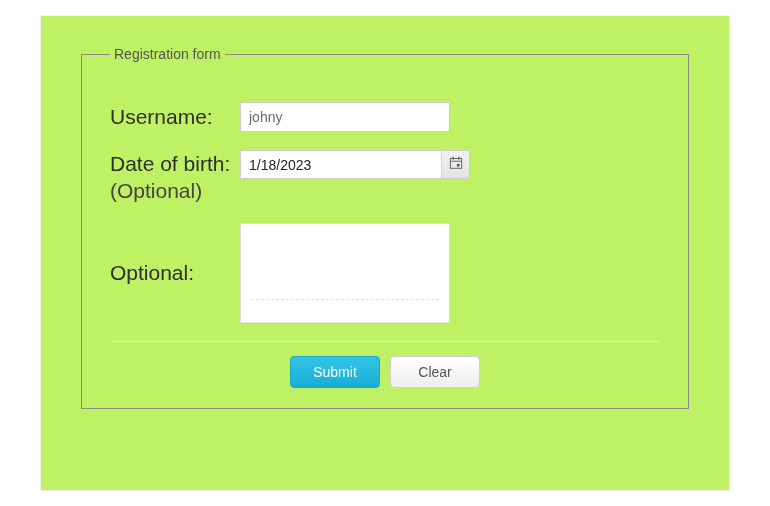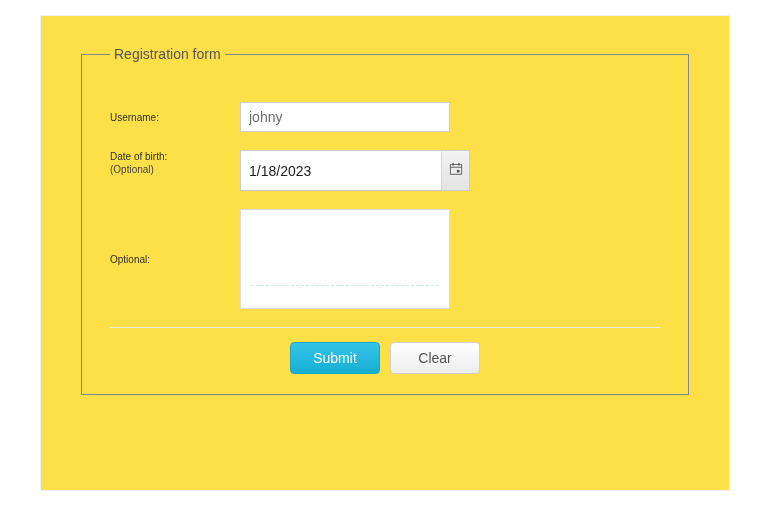--- a/index.html
+++ b/index.html
@@ -12,21 +12,21 @@
     height: 506px;
     background: #fff;
     position: relative;
   }
   .panel {
     position: absolute;
     left: 40px;
     top: 15px;
     right: 40px;
     bottom: 15px;
-    background: #fde047;
+    background: #bef264;
     border: 1px solid #eef0f1;
     padding: 30px 40px 30px 40px;
   }
   fieldset.reg {
     border: 1px solid #888;
     margin: 0;
     padding: 40px 28px 20px 28px;
     position: relative;
   }
   fieldset.reg legend {
@@ -36,21 +36,21 @@
   }
   .form-row {
     display: flex;
     align-items: center;
     margin-bottom: 18px;
   }
   .form-row.align-top { align-items: flex-start; }
   .label-col {
     width: 130px;
     color: #2e2e2e;
-    font-size: 10px;
+    font-size: 21px;
     line-height: 1.3;
   }
   .label-col .optional {
     color: #444;
   }
   .input-col {
     flex: 0 0 auto;
   }
   input.text-input {
     width: 210px;
@@ -58,21 +58,21 @@
     border: 1px solid #ccc;
     background: #fff;
     padding: 14px 8px;
     font-size: 14px;
     color: #6d6d6d;
     outline: none;
   }
   .date-wrap {
     display: flex;
     width: 230px;
-    height: 41px;
+    height: 29px;
     border: 1px solid #ccc;
     background: #fff;
   }
   .date-wrap input.date-text {
     flex: 1 1 auto;
     border: none;
     padding: 4px 8px;
     font-size: 14px;
     color: #222;
     outline: none;

